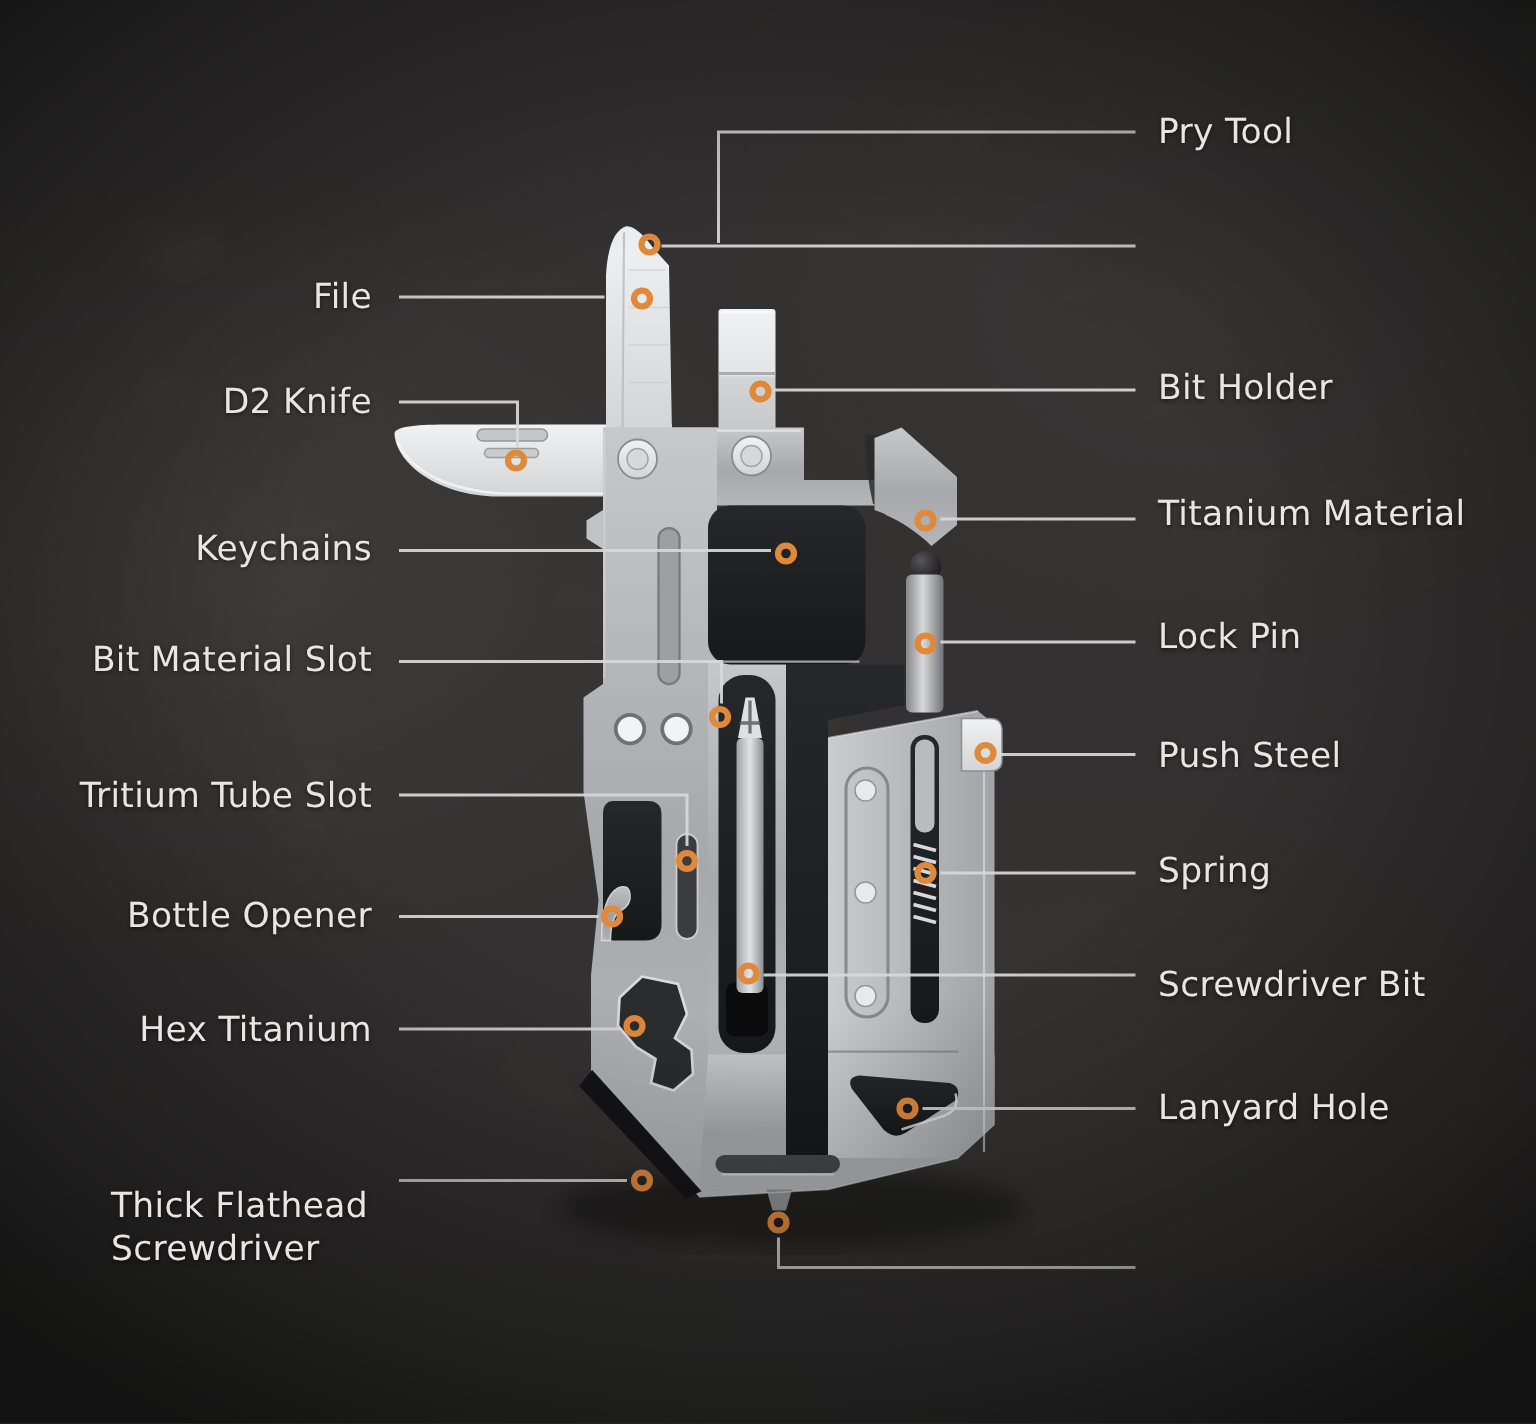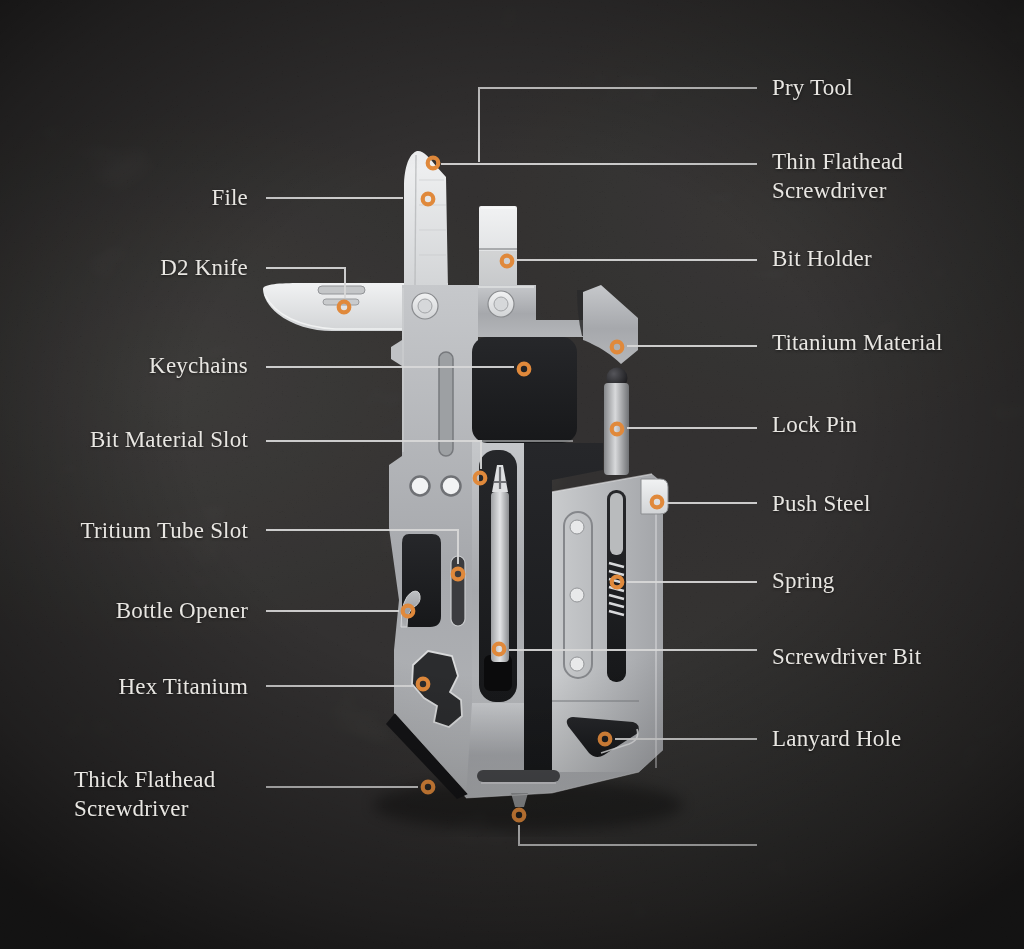--- a/index.html
+++ b/index.html
@@ -14,21 +14,20 @@
   }
   .diagram-svg{position:absolute;left:0;top:0;}
   .vignette{
     position:absolute;inset:0;pointer-events:none;
     background:radial-gradient(ellipse 75% 65% at 50% 44%, rgba(0,0,0,0) 42%, rgba(0,0,0,.38) 82%, rgba(0,0,0,.62) 100%);
   }
   .lbl{
     position:absolute;font-size:23px;line-height:28px;color:#E8E6E2;
     letter-spacing:.2px;white-space:nowrap;
     text-shadow:0 1px 3px rgba(0,0,0,.55);
-    font-family:Liberation Serif, serif;
   }
   .lbl.left-side{right:776px;text-align:left;}
   .lbl.right-side{left:772px;text-align:left;}
   .lbl.wrap{white-space:normal;line-height:29px;}
 </style>
 </head>
 <body>
 
 <div class="stage">
 
@@ -234,24 +233,23 @@
 
   <div class="vignette"></div>
 
   <div class="lbl left-side" style="top:184px">File</div>
   <div class="lbl left-side" style="top:254px">D2 Knife</div>
   <div class="lbl left-side" style="top:352px">Keychains</div>
   <div class="lbl left-side" style="top:426px">Bit Material Slot</div>
   <div class="lbl left-side" style="top:517px">Tritium Tube Slot</div>
   <div class="lbl left-side" style="top:597px">Bottle Opener</div>
   <div class="lbl left-side" style="top:673px">Hex Titanium</div>
-  <div class="lbl wrap" style="left:74px;top:765px;width:195px">Thick Flathead Screwdriver</div>
+  <div class="lbl wrap" style="left:74px;top:790px;width:195px">Thick Flathead Screwdriver</div>
 
   <div class="lbl right-side" style="top:74px">Pry Tool</div>
-  <div class="lbl right-side wrap" style="top:147px;width:180px">Thin Flathead Screwdriver</div>
   <div class="lbl right-side" style="top:245px">Bit Holder</div>
   <div class="lbl right-side" style="top:329px">Titanium Material</div>
   <div class="lbl right-side" style="top:411px">Lock Pin</div>
   <div class="lbl right-side" style="top:490px">Push Steel</div>
   <div class="lbl right-side" style="top:567px">Spring</div>
   <div class="lbl right-side" style="top:643px">Screwdriver Bit</div>
   <div class="lbl right-side" style="top:725px">Lanyard Hole</div>
 
 </div>
 

